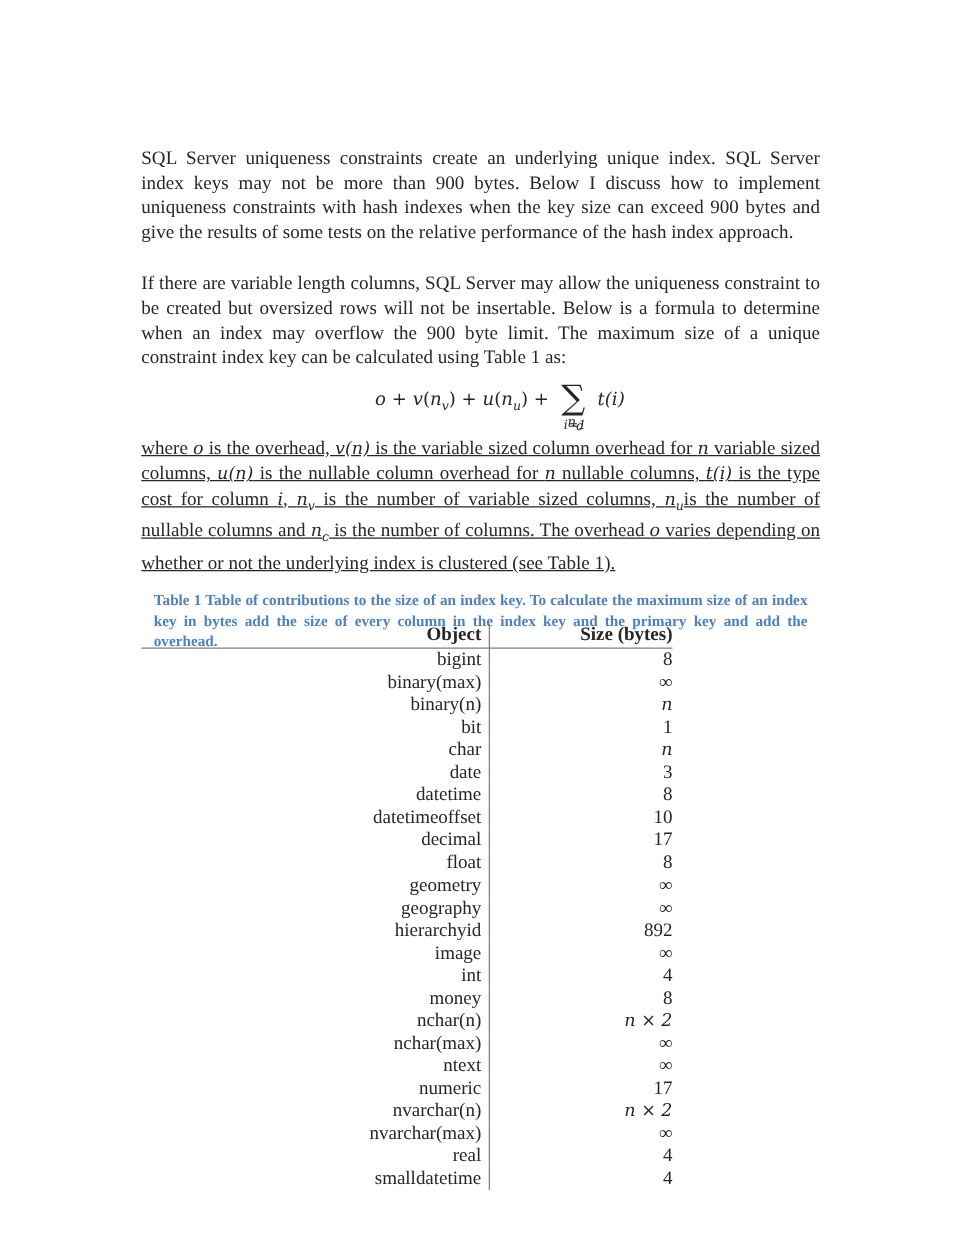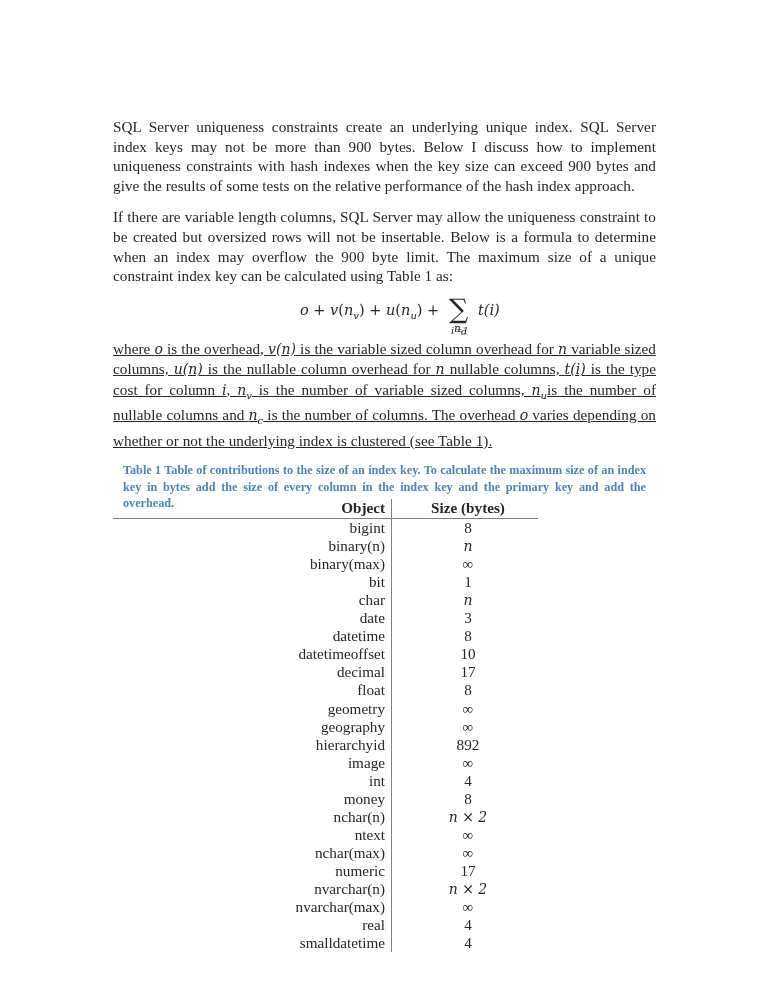--- a/index.html
+++ b/index.html
@@ -21,21 +21,21 @@
       top: 117px;
       width: 543px;
     }
     p.body-text {
       margin: 0;
       font-size: 15.2px;
       line-height: 19.6px;
       text-align: justify;
       letter-spacing: 0.05px;
     }
-    p.para1 { margin-bottom: 12px; }
+    p.para1 { margin-bottom: 22px; }
     .formula {
       position: relative;
       height: 52px;
       margin-top: 1px;
       font-family: "DejaVu Serif", "Liberation Serif", serif;
       font-size: 14.5px;
       font-style: italic;
     }
     .formula .expr {
       position: absolute;
@@ -101,21 +101,21 @@
       border-bottom: 1.5px solid #7f7f7f;
     }
     .col-obj {
       width: 272px;
       text-align: right;
       padding-right: 6px !important;
       border-right: 1.5px solid #7f7f7f;
     }
     .col-size {
       width: 140px;
-      text-align: center;
+      text-align: right;
       padding-left: 6px !important;
     }
     .val-italic { font-style: italic; font-family: "DejaVu Serif", serif; font-size: 14px; }
   </style>
 </head>
 <body>
 
 <div class="page">
   <p class="body-text para1">SQL Server uniqueness constraints create an underlying unique index. SQL Server index keys may not be more than 900 bytes. Below I discuss how to implement uniqueness constraints with hash indexes when the key size can exceed 900 bytes and give the results of some tests on the relative performance of the hash index approach.</p>
   <p class="body-text">If there are variable length columns, SQL Server may allow the uniqueness constraint to be created but oversized rows will not be insertable. Below is a formula to determine when an index may overflow the 900 byte limit. The maximum size of a unique constraint index key can be calculated using Table 1 as:</p>
@@ -139,28 +139,28 @@
       <th class="col-obj">Object</th>
       <th class="col-size">Size (bytes)</th>
     </tr>
   </thead>
   <tbody id="table-body">
       <tr>
         <td class="col-obj">bigint</td>
         <td class="col-size">8</td>
       </tr>
       <tr>
+        <td class="col-obj">binary(max)</td>
+        <td class="col-size">∞</td>
+      </tr>
+      <tr>
         <td class="col-obj">binary(n)</td>
         <td class="col-size val-italic">n</td>
       </tr>
       <tr>
-        <td class="col-obj">binary(max)</td>
-        <td class="col-size">∞</td>
-      </tr>
-      <tr>
         <td class="col-obj">bit</td>
         <td class="col-size">1</td>
       </tr>
       <tr>
         <td class="col-obj">char</td>
         <td class="col-size val-italic">n</td>
       </tr>
       <tr>
         <td class="col-obj">date</td>
         <td class="col-size">3</td>
@@ -203,25 +203,25 @@
       </tr>
       <tr>
         <td class="col-obj">money</td>
         <td class="col-size">8</td>
       </tr>
       <tr>
         <td class="col-obj">nchar(n)</td>
         <td class="col-size val-italic">n × 2</td>
       </tr>
       <tr>
+        <td class="col-obj">nchar(max)</td>
+        <td class="col-size">∞</td>
+      </tr>
+      <tr>
         <td class="col-obj">ntext</td>
-        <td class="col-size">∞</td>
-      </tr>
-      <tr>
-        <td class="col-obj">nchar(max)</td>
         <td class="col-size">∞</td>
       </tr>
       <tr>
         <td class="col-obj">numeric</td>
         <td class="col-size">17</td>
       </tr>
       <tr>
         <td class="col-obj">nvarchar(n)</td>
         <td class="col-size val-italic">n × 2</td>
       </tr>

